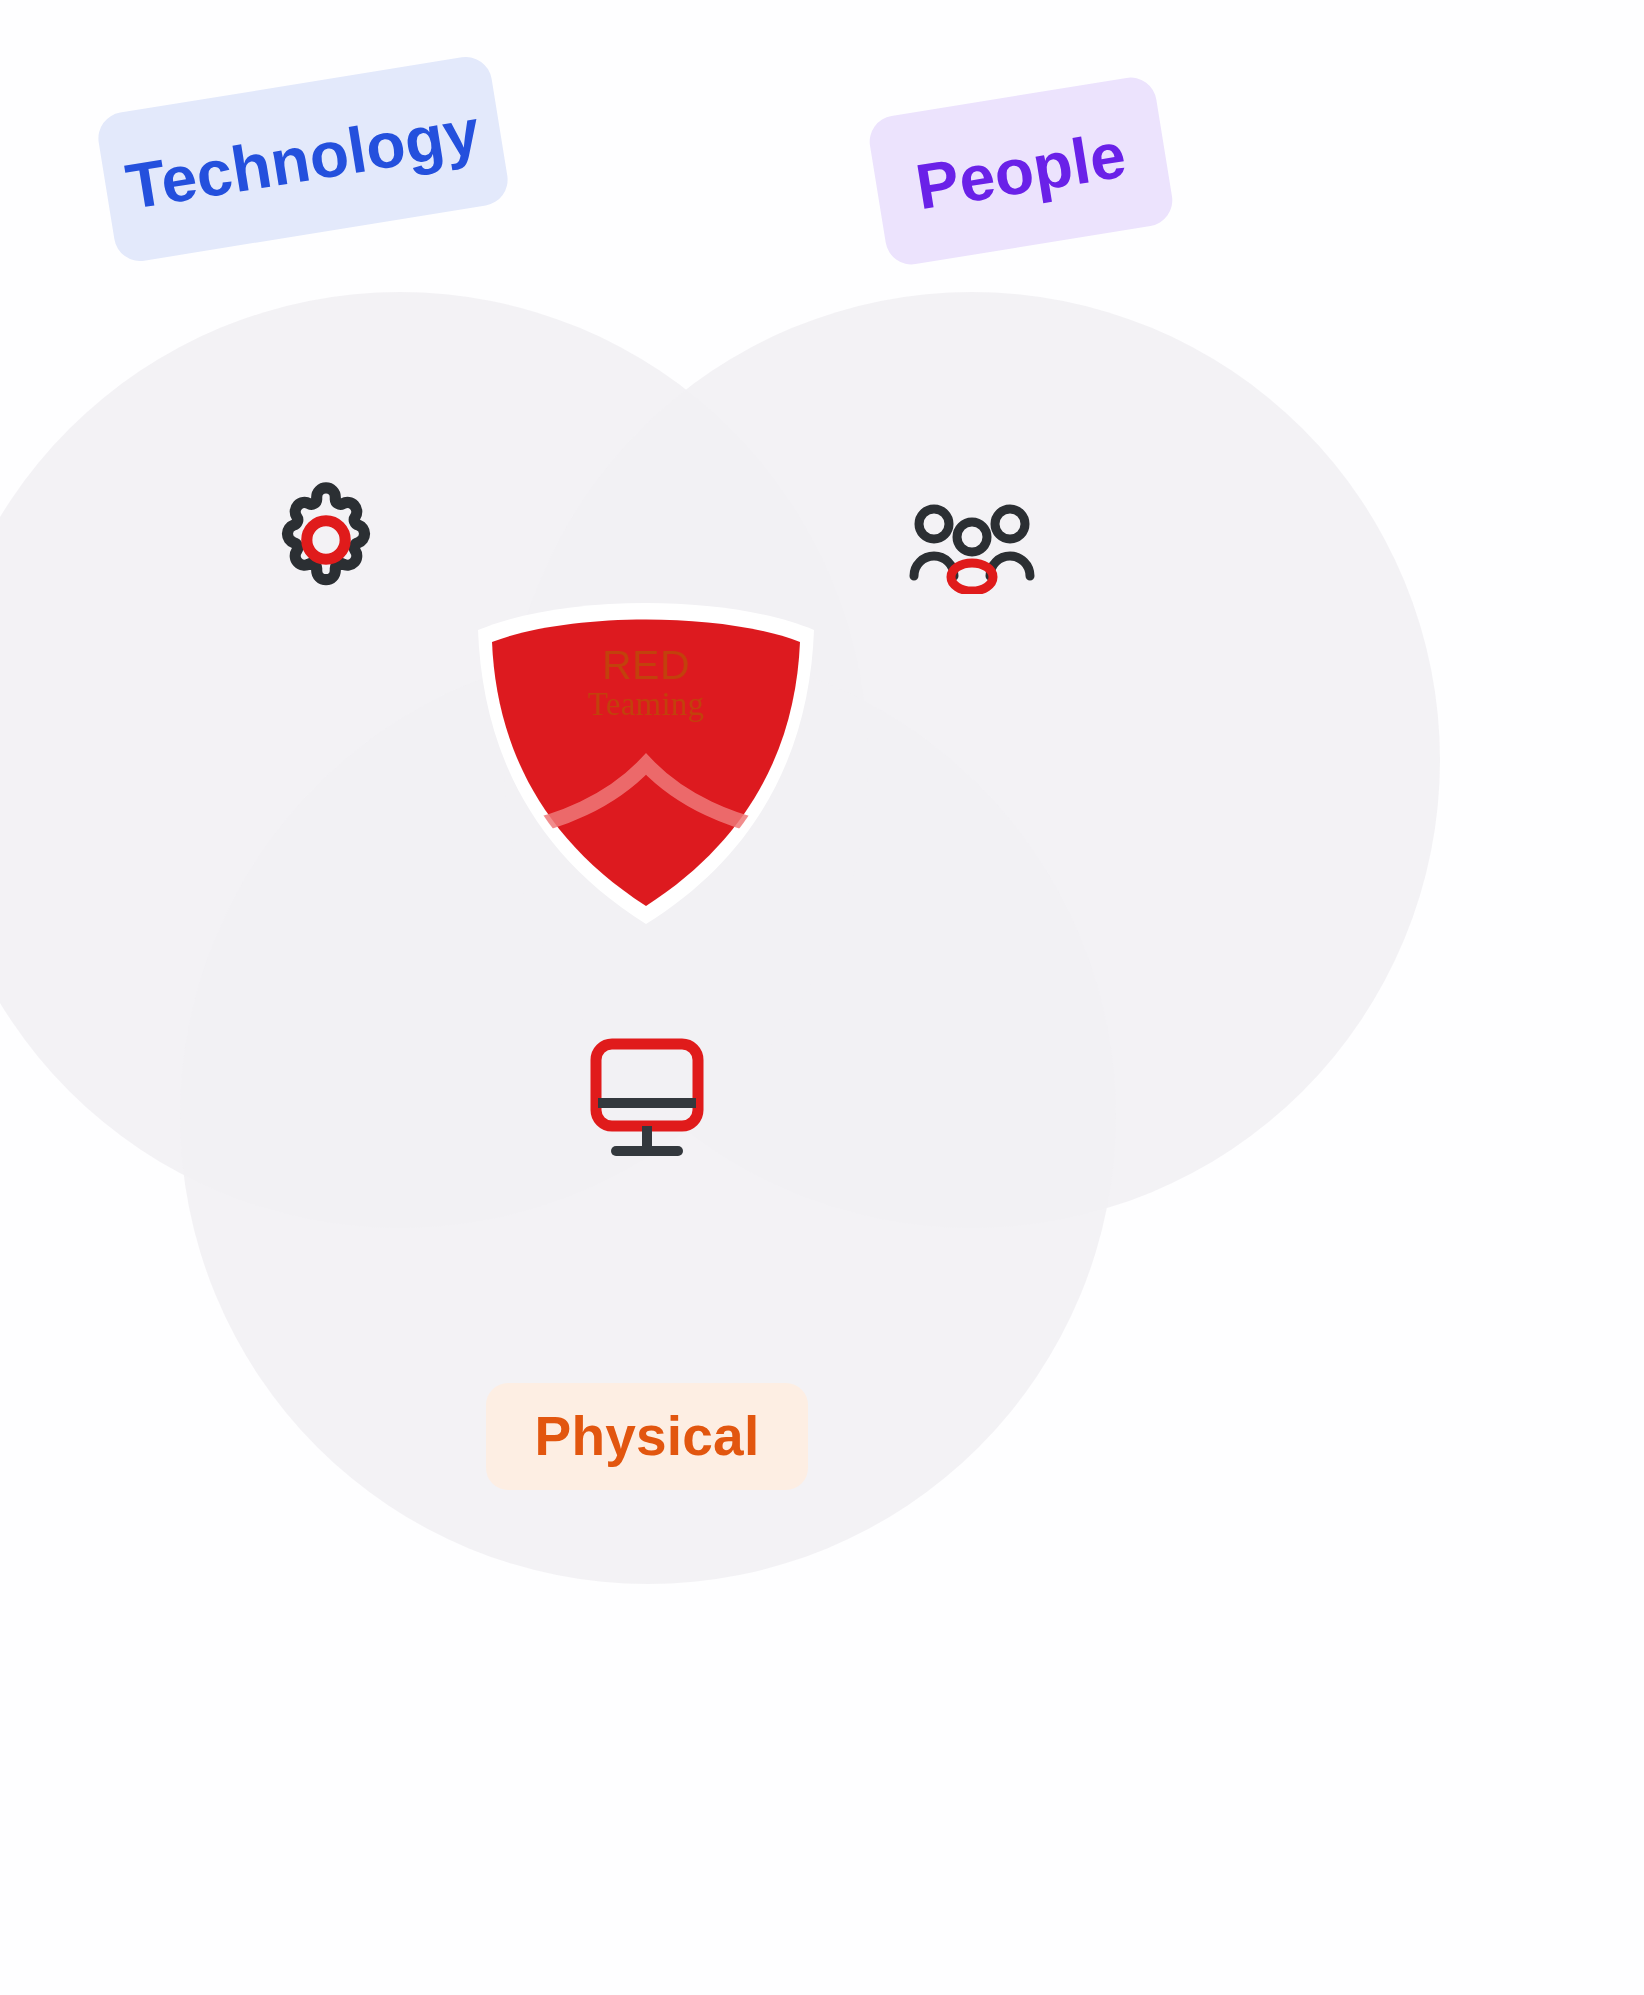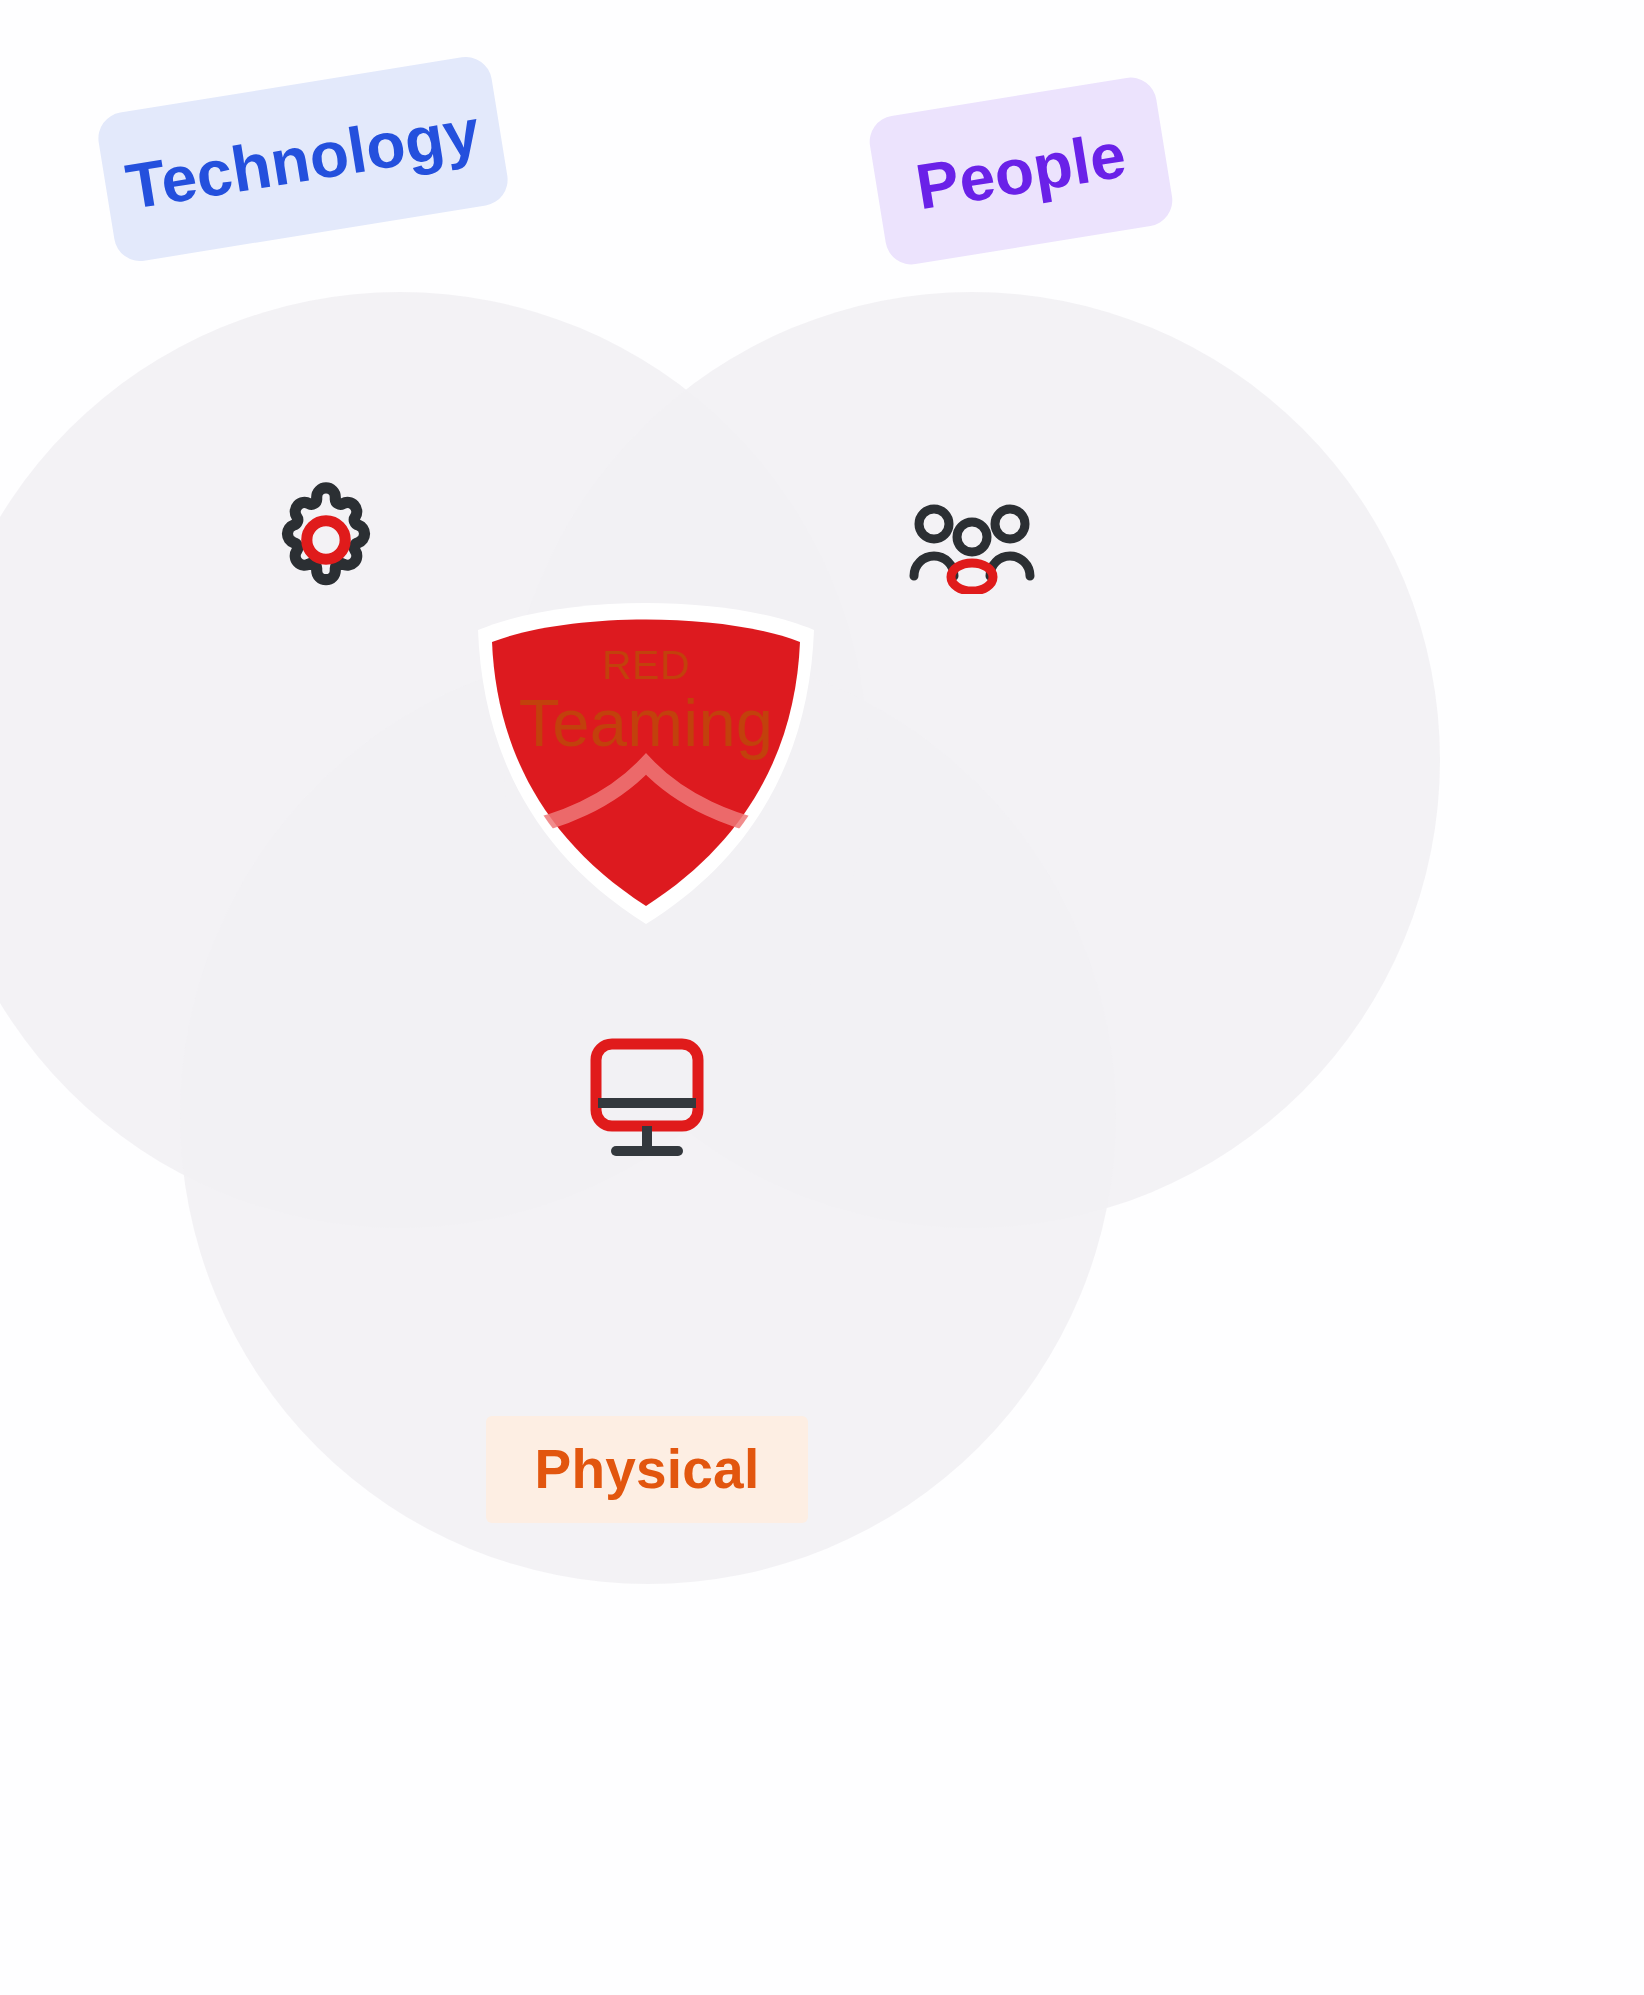--- a/index.html
+++ b/index.html
@@ -68,22 +68,21 @@
     font-size: 64px;
     color: #6a21e8;
   }
 
   #badge-physical {
     left: 486px;
     top: 1383px;
     width: 322px;
     height: 107px;
     background: #fdeee3;
-    border-radius: 6px;
-    margin-top: 33px;
+    border-radius: 22px;
   }
   #badge-physical .badge-label {
     font-size: 55px;
     color: #e2560f;
   }
 
   
   .icon-wrap {
     position: absolute;
     display: block;
@@ -109,24 +108,25 @@
     color: #c2410c;
     pointer-events: none;
   }
   .shield-line1 {
     font-size: 41px;
     font-weight: 400;
     line-height: 1.06;
     letter-spacing: 0.5px;
   }
   .shield-line2 {
-    font-size: 67px;
+    font-size: 33px;
     font-weight: 400;
     line-height: 1.08;
     letter-spacing: 0.2px;
+    font-family: Liberation Serif, serif;
   }
 </style>
 </head>
 <body>
 
 <div id="stage">
 
   <svg class="venn-layer" viewBox="0 0 1644 1995">
     <defs>
       <filter id="soften" x="-20%" y="-20%" width="140%" height="140%">

